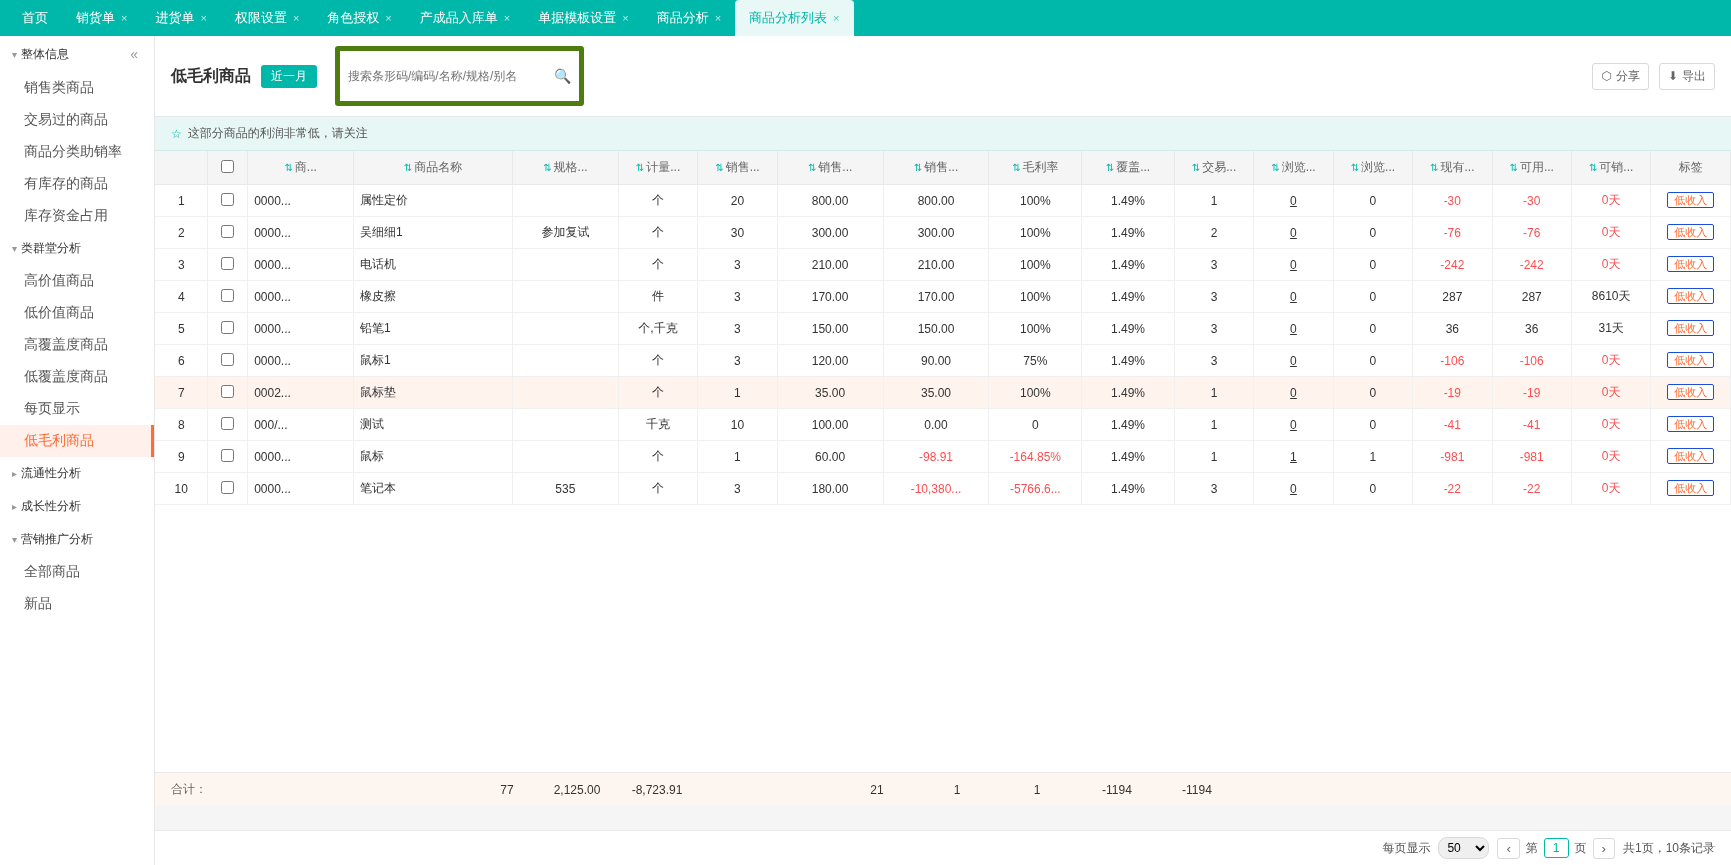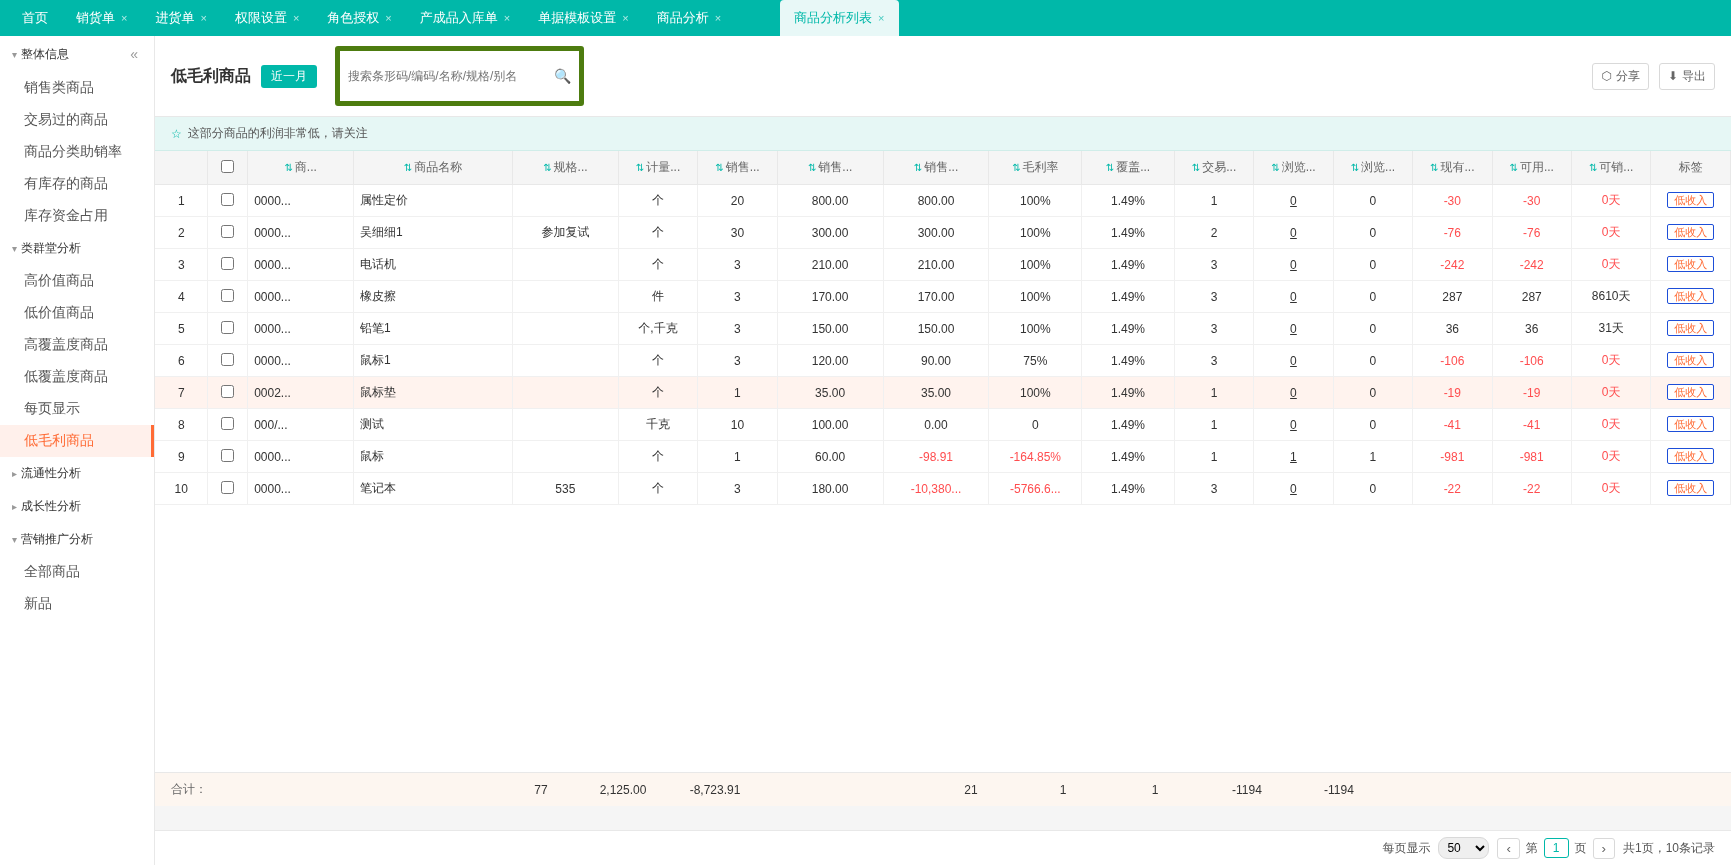--- a/index.html
+++ b/index.html
@@ -1,21 +1,21 @@
 <!DOCTYPE html>
 <html><head>
   <meta charset="utf-8">
   <style>
     * { margin: 0; padding: 0; box-sizing: border-box; }
     body { font-family: 'Microsoft YaHei', Arial, sans-serif; font-size: 12px; background: #f5f5f5; color: #333; width: 1731px; min-height: 865px; overflow-x: hidden; }
 
     
     .top-nav { background: #00b8a9; height: 36px; display: flex; align-items: center; padding: 0 8px; }
     .nav-item { color: #fff; padding: 0 14px; height: 36px; display: flex; align-items: center; cursor: pointer; font-size: 13px; white-space: nowrap; }
-    .nav-item.active { background: #e8f8f7; color: #00b8a9; border-radius: 4px 4px 0 0; margin-left: 45px; }
+    .nav-item.active { background: #e8f8f7; color: #00b8a9; border-radius: 4px 4px 0 0; }
     .nav-item .close-x { margin-left: 6px; font-size: 11px; opacity: 0.7; }
 
     
     .layout { display: flex; height: calc(865px - 36px); }
 
     
     .sidebar { width: 155px; background: #fff; border-right: 1px solid #e8e8e8; overflow-y: auto; flex-shrink: 0; }
     .sidebar-group-header { display: flex; align-items: center; padding: 8px 12px; color: #333; font-size: 12px; cursor: pointer; }
     .sidebar-group-header .arrow { margin-right: 4px; font-size: 10px; color: #999; }
     .sidebar-item { padding: 7px 12px 7px 24px; color: #555; cursor: pointer; font-size: 14px; white-space: nowrap; }
@@ -49,22 +49,22 @@
     tbody td { padding: 7px 6px; border-right: 1px solid #f0f0f0; text-align: center; white-space: nowrap; }
     tbody td.text-left { text-align: left; }
     .tag { font-size: 11px; padding: 1px 6px; border-radius: 2px; }
     .tag-low-income { color: #ff6b35; border: 1px solid #1d4ed8; background: #fff; }
     .red-text { color: #ff4d4f; }
     .underline-link { text-decoration: underline; cursor: pointer; }
     .days-red { color: #ff4d4f; }
 
     
     .table-footer { background: #fdf6f0; border-top: 1px solid #e8e8e8; padding: 8px 16px; display: flex; align-items: center; font-size: 12px; }
-    .total-label { color: #666; margin-right: 32px; }
-    .footer-values { display: flex; gap: 12px; }
+    .total-label { color: #666; margin-right: 10px; }
+    .footer-values { display: flex; gap: 0; }
     .footer-cell { min-width: 80px; text-align: center; padding: 0 8px; color: #333; }
 
     
     .pagination-bar { display: flex; align-items: center; justify-content: flex-end; padding: 6px 16px; background: #fff; border-top: 1px solid #e8e8e8; gap: 8px; font-size: 12px; color: #555; margin-top: 24px; }
     .pagination-bar select { border: 1px solid #d9d9d9; border-radius: 9px; padding: 2px 4px; font-size: 12px; }
     .page-nav { display: flex; align-items: center; gap: 6px; }
     .page-nav button { border: 1px solid #d9d9d9; background: #fff; border-radius: 3px; padding: 2px 8px; cursor: pointer; color: #666; }
     .page-num { border: 1px solid #00b8a9; border-radius: 3px; padding: 2px 8px; color: #00b8a9; }
 
     

